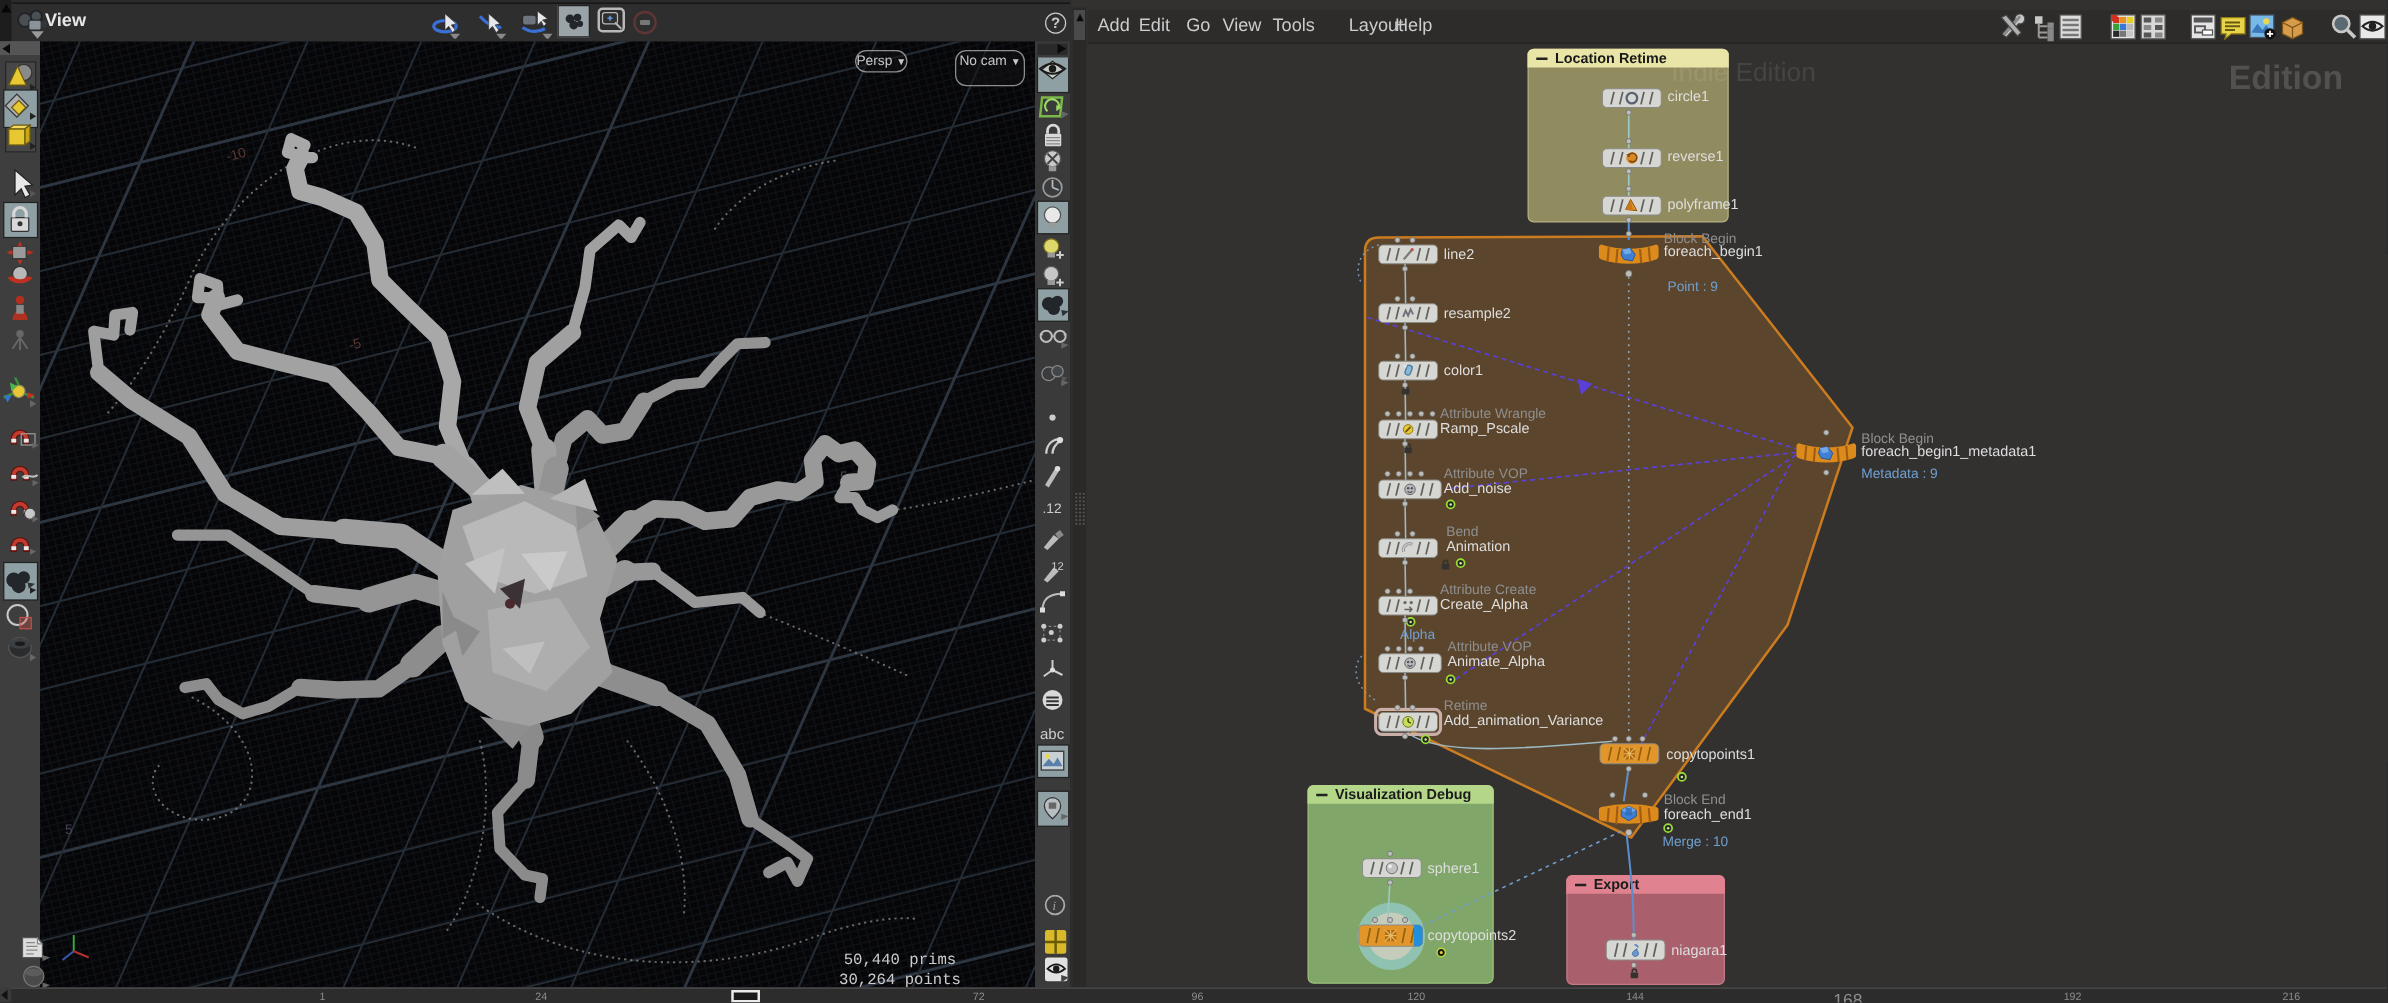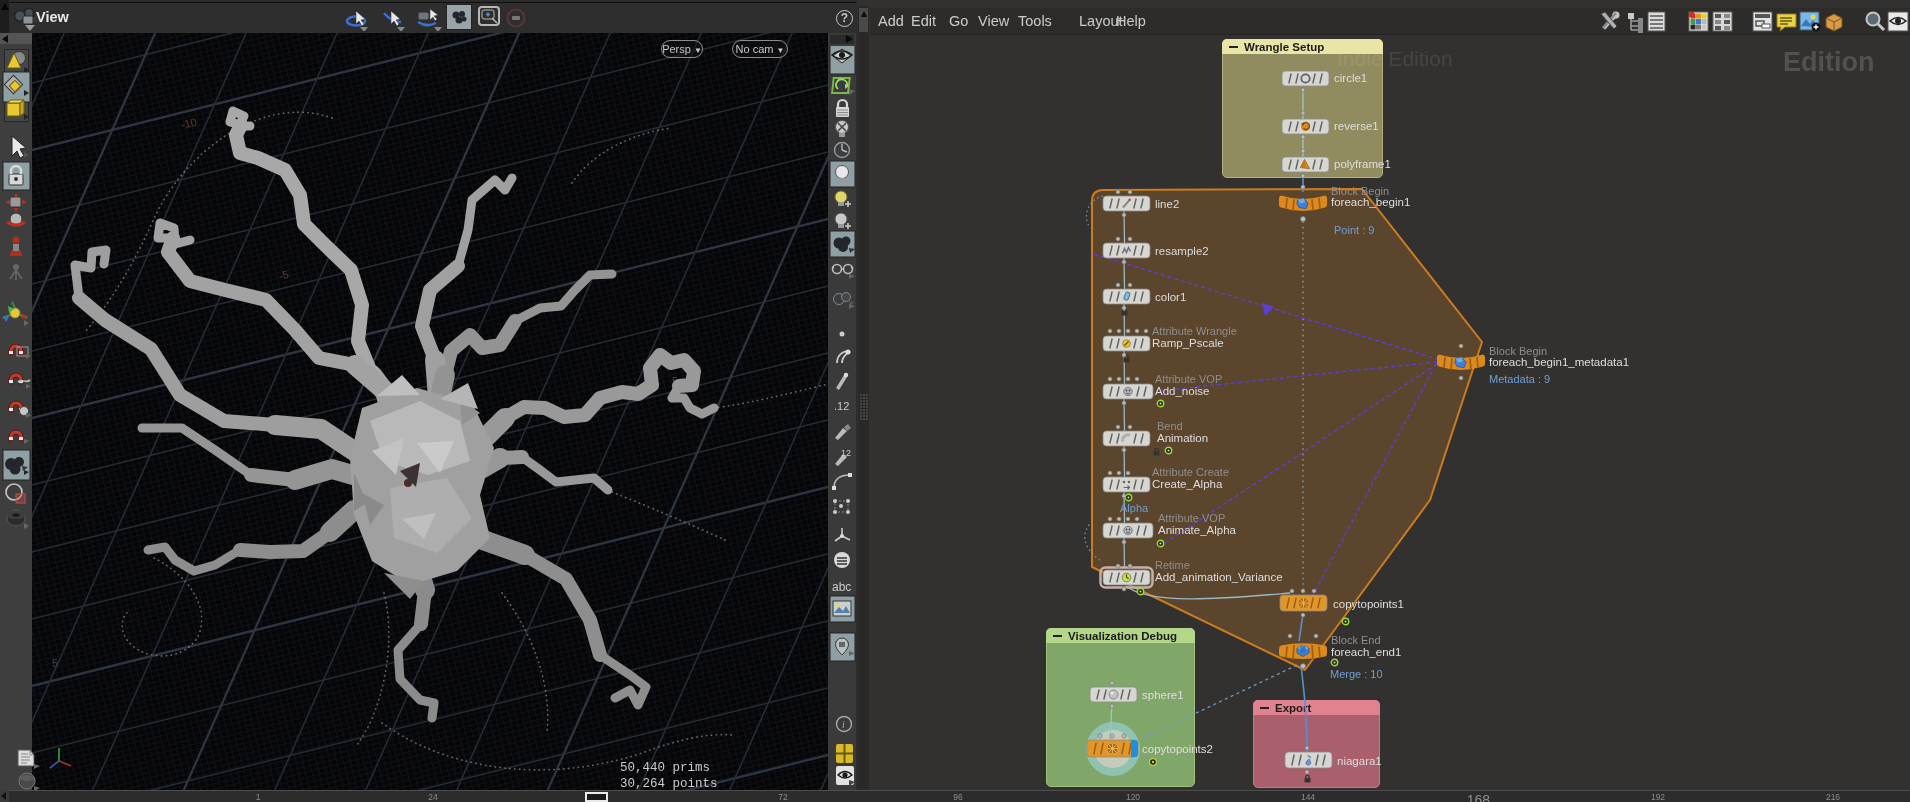--- a/index.html
+++ b/index.html
@@ -172,22 +172,22 @@
 <div class="abs" style="left:478px;top:6px;width:22px;height:20px;background:#2e2e2e;border:2px solid #b8b8b8;border-radius:4px"></div>
 <svg class="abs" style="left:481px;top:9px" width="18" height="16" viewBox="0 0 18 16">
  <rect x="1" y="1" width="12" height="9" rx="2" fill="none" stroke="#b8b8b8"></rect>
  <path d="M7,3.5 v4 M5,5.5 h4" stroke="#5b8fd0" stroke-width="1.5"></path>
  <line x1="11" y1="9" x2="16" y2="14" stroke="#b8b8b8" stroke-width="1.5"></line>
 </svg>
 <svg class="abs" style="left:505px;top:7px" width="22" height="22" viewBox="0 0 22 22">
  <circle cx="11" cy="11" r="8.5" fill="none" stroke="#5d3535" stroke-width="2"></circle>
  <rect x="7" y="9" width="8" height="4" rx="1" fill="#777"></rect>
 </svg>
-<div class="pill" style="left:661px;top:40px;width:42px;height:18px;line-height:17px">Persp <span style="font-size:8px">▼</span></div>
-    <div class="pill" style="left:732px;top:40px;width:56px;height:18px;line-height:17px">No cam <span style="font-size:8px">▼</span></div>
+<div class="pill" style="left:684px;top:40px;width:42px;height:18px;line-height:17px">Persp <span style="font-size:8px">▼</span></div>
+    <div class="pill" style="left:764px;top:40px;width:56px;height:29px;line-height:17px">No cam <span style="font-size:8px">▼</span></div>
     <div class="abs" style="left:0;top:33px;width:32px;height:757px;background:#3e3e3e"></div>
     <div class="abs" style="left:0;top:33px;width:32px;height:11px;background:#555"></div>
     <div class="abs" style="left:2px;top:35px;width:0;height:0;border-top:4px solid transparent;border-bottom:4px solid transparent;border-right:6px solid #0a0a0a"></div>
     <div class="abs" style="left:4px;top:49px;width:25px;height:73px;background:#474747;border:1px solid #262626"></div>
     <svg class="abs" style="left:0;top:44px" width="32" height="540" viewBox="0 0 32 540">
       <g transform="translate(0,5)">
         <circle cx="19" cy="9" r="6.5" fill="#8a8a8a" stroke="#333"></circle>
         <path d="M7,19 L14,4 L21,19 Z" fill="#e8c832" stroke="#6a5a10"></path>
         <path d="M24,18 l5,3 l-5,3 z" fill="#222"></path>
       </g>
@@ -413,21 +413,21 @@
 <svg class="abs" style="left:833px;top:716px" width="22" height="80" viewBox="0 0 22 80">
  <circle cx="11" cy="8" r="7.5" fill="none" stroke="#aaa" stroke-width="1.4"></circle>
       <text x="9" y="12" font-size="10" fill="#aaa" font-style="italic" font-family="Liberation Serif">i</text>
  <rect x="3" y="28" width="17" height="19" rx="2" fill="#d8b92a"></rect>
       <path d="M11.5,28 v19 M3,37.5 h17" stroke="#6a5a08" stroke-width="2"></path>
  <rect x="3" y="50" width="18" height="19" rx="2" fill="#e2e2e2"></rect>
       <path d="M5,59 Q12,52 19,59 Q12,65 5,59 Z" fill="none" stroke="#1a1a1a" stroke-width="1.4"></path>
       <circle cx="12" cy="59" r="2.6" fill="#1a1a1a"></circle>
  <path d="M16,64 l6,2 -6,4 z" fill="#444"></path>
 </svg>
-<div class="abs" style="left:620px;top:760px;width:200px;text-align:left;color:#cccccc;font-size:12.5px;font-family:'Liberation Mono',monospace;line-height:16px">50,440  prims<br>30,264 points</div>
+<div class="abs" style="left:620px;top:760px;width:200px;text-align:center;color:#cccccc;font-size:12.5px;font-family:'Liberation Mono',monospace;line-height:16px">50,440  prims<br>30,264 points</div>
 <svg class="abs" style="left:14px;top:748px" width="50" height="44" viewBox="0 0 50 44">
  <path d="M4,2 L16,2 L20,7 L20,18 L4,18 Z" fill="#ddd" stroke="#555"></path>
       <path d="M16,2 L16,7 L20,7" fill="none" stroke="#888"></path>
  <path d="M7,6 h7 M7,9 h9 M7,12 h9 M7,15 h6" stroke="#888" stroke-width="1"></path>
  <path d="M20,16 l6,2 -6,3 z" fill="#666"></path>
  <circle cx="13" cy="33" r="8" fill="#4a4a4a" stroke="#777"></circle>
       <ellipse cx="13" cy="30" rx="7" ry="3" fill="#5c5c5c"></ellipse>
  <path d="M20,38 l6,2 -6,3 z" fill="#666"></path>
 </svg>
     <div class="abs" style="left:857px;top:0;width:1053px;height:790px;background:#333130"></div>
@@ -541,21 +541,21 @@
 <g transform="translate(292,2)">
         <rect x="0" y="0" width="20" height="19" fill="#e8e8e8" stroke="#555"></rect>
         <path d="M2,9 Q10,2 18,9 Q10,16 2,9 Z" fill="none" stroke="#222" stroke-width="1.6"></path>
         <circle cx="10" cy="9" r="3" fill="#222"></circle>
       </g>
 </svg>
     <div class="abs" style="left:1783px;top:47px;font-size:27px;font-weight:bold;color:#535150">Edition</div>
     <div class="abs" style="left:1222px;top:39px;width:161px;height:139px;background:#918c60;border:1px solid #b5b083;border-radius:5px"></div>
     <div class="abs" style="left:1222px;top:39px;width:161px;height:15px;background:#e9e5a7;border-radius:5px 5px 0 0"></div>
     <div class="abs" style="left:1229px;top:45.5px;width:9px;height:2.5px;background:#222"></div>
-    <div class="abs" style="left:1244px;top:40.5px;font-size:11.5px;font-weight:bold;color:#1a1a1a">Wrangle Setup</div>
+    <div class="abs" style="left:1244px;top:40.5px;font-size:11.5px;font-weight:bold;color:#1a1a1a">Location Retime</div>
     <div class="abs" style="left:1046px;top:628px;width:149px;height:159px;background:#80a769;border:1px solid #9cc27b;border-radius:5px"></div>
     <div class="abs" style="left:1046px;top:628px;width:149px;height:15px;background:#b3d689;border-radius:5px 5px 0 0"></div>
     <div class="abs" style="left:1053px;top:634.5px;width:9px;height:2.5px;background:#222"></div>
     <div class="abs" style="left:1068px;top:629.5px;font-size:11.5px;font-weight:bold;color:#1a1a1a">Visualization Debug</div>
     <div class="abs" style="left:1253px;top:700px;width:127px;height:88px;background:#a95f6c;border:1px solid #c27a87;border-radius:5px"></div>
     <div class="abs" style="left:1253px;top:700px;width:127px;height:15px;background:#e0828f;border-radius:5px 5px 0 0"></div>
     <div class="abs" style="left:1260px;top:706.5px;width:9px;height:2.5px;background:#222"></div>
     <div class="abs" style="left:1275px;top:701.5px;font-size:11.5px;font-weight:bold;color:#1a1a1a">Export</div>
     <svg class="abs" style="left:857px;top:0" width="1053" height="790" viewBox="857 0 1053 790">
       <path d="M1103,190 L1362,189 L1482,342 L1430,500 L1305,670 L1092,567 L1092,201 Q1092,190 1103,190 Z" fill="#5b452c" stroke="#cb7c20" stroke-width="2" stroke-linejoin="round"></path>

